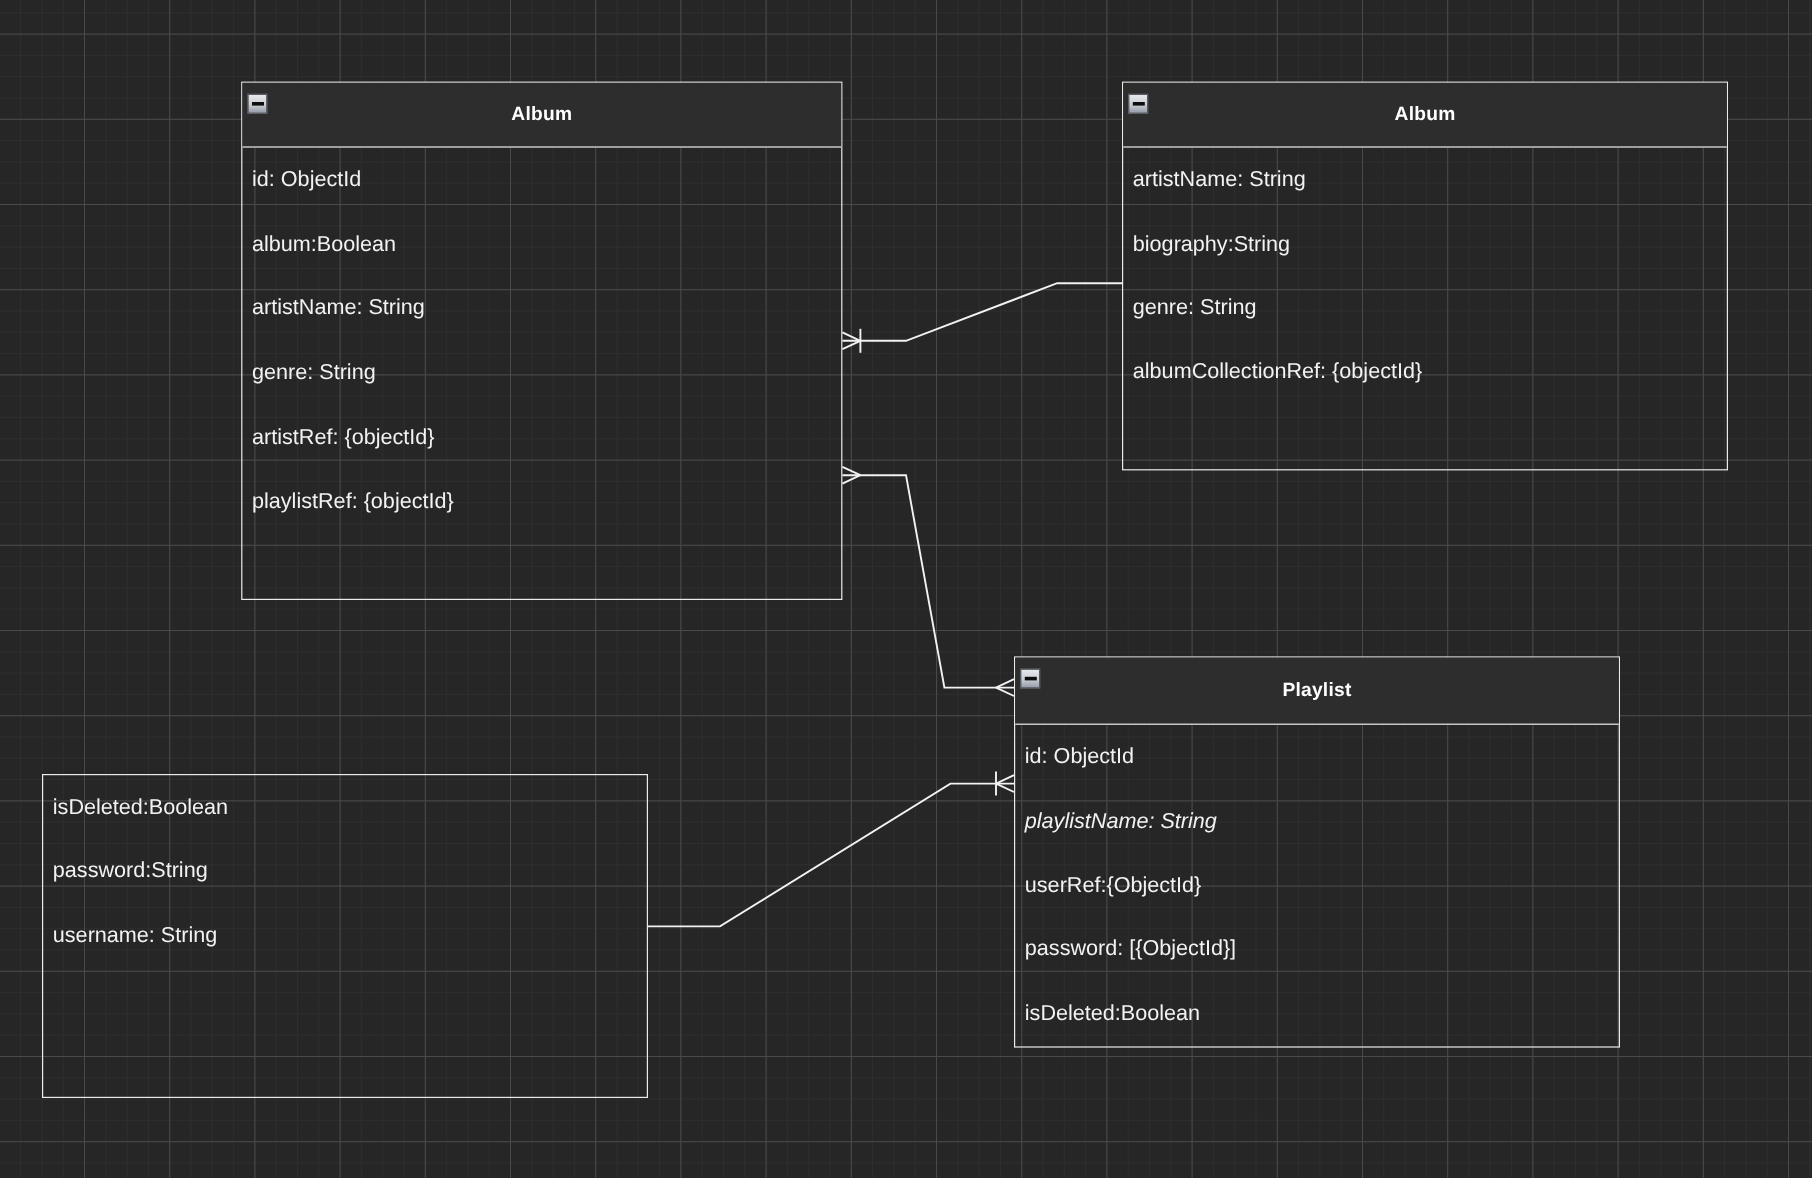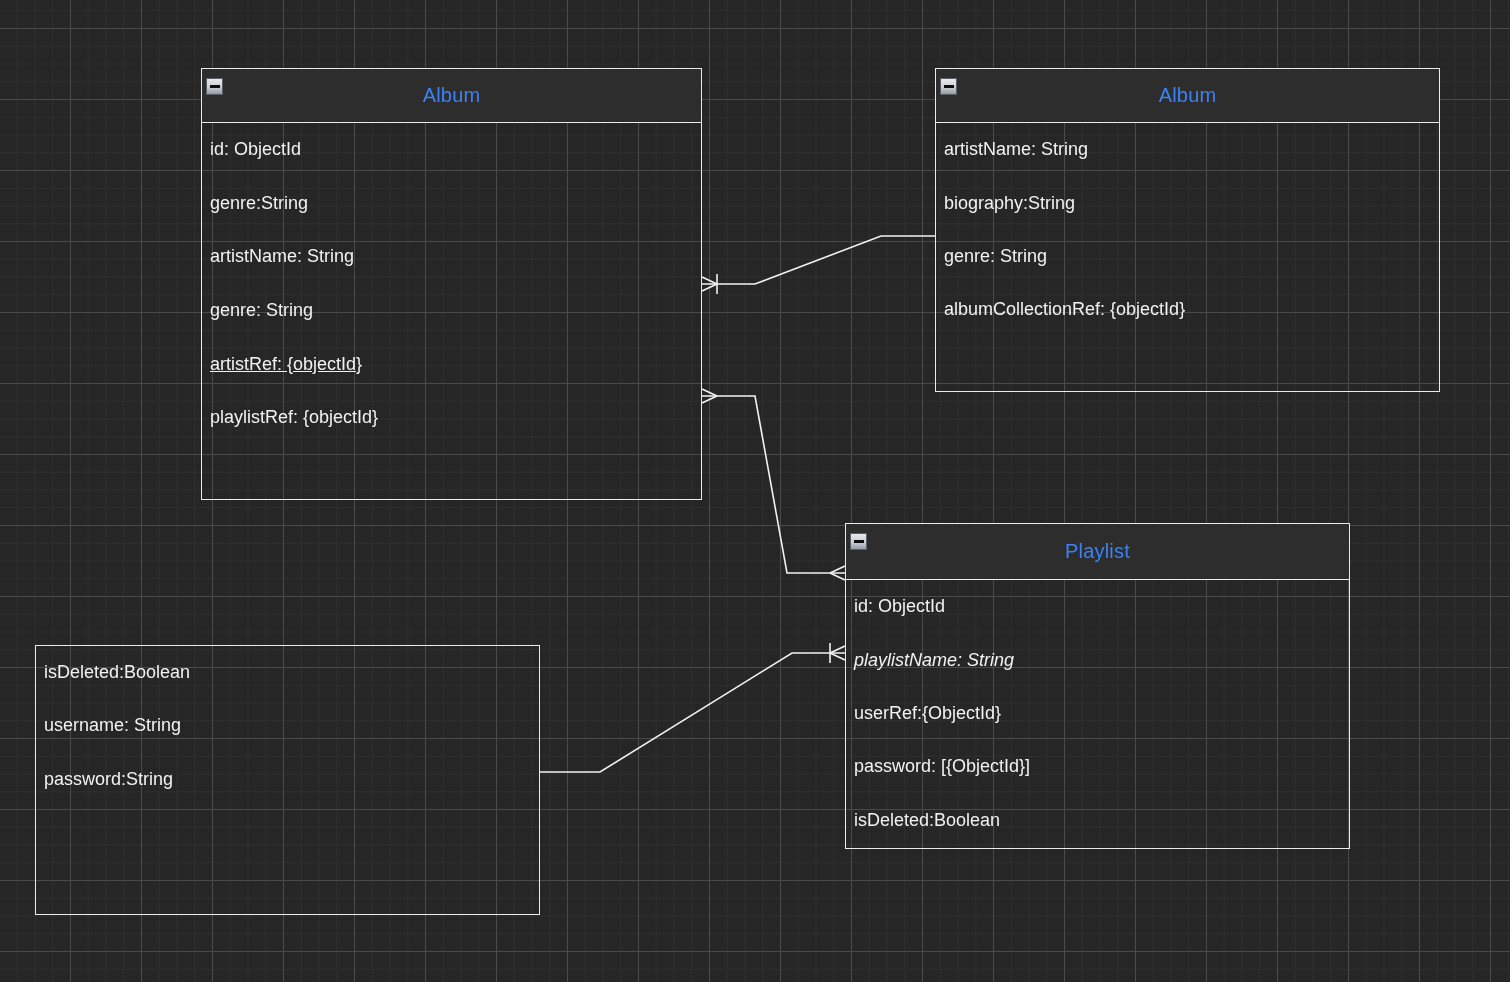--- a/index.html
+++ b/index.html
@@ -33,23 +33,23 @@
   .entity-header {
     position: relative;
     background: #2d2d2e;
     border-bottom: 1.5px solid #ebebeb;
     box-sizing: border-box;
     display: flex;
     align-items: center;
     justify-content: center;
   }
   .entity-title {
-    color: #3b82f6;
-    font-weight: normal;
-    font-size: 20px;
+    color: #ffffff;
+    font-weight: bold;
+    font-size: 16px;
     letter-spacing: .2px;
   }
   .collapse-button {
     position: absolute;
     left: 4px;
     top: 9px;
     width: 17px;
     height: 17px;
     box-sizing: border-box;
     border: 1px solid #5a5f66;
@@ -104,49 +104,49 @@
       </g>
     </svg>
 <div class="entity" style="left: 201px; top: 68px; width: 501px; height: 432px;">
       <div class="entity-header" style="height: 54px;">
         <div class="collapse-button">
           <div class="minus"></div>
         </div>
         <div class="entity-title">Album</div>
       </div>
       <div class="entity-row" style="height: 53.5714px;">id: ObjectId</div>
-      <div class="entity-row" style="height: 53.5714px;">genre:String</div>
+      <div class="entity-row" style="height: 53.5714px;">album:Boolean</div>
       <div class="entity-row" style="height: 53.5714px;">artistName: String</div>
       <div class="entity-row" style="height: 53.5714px;">genre: String</div>
-      <div class="entity-row" style="height: 53.5714px; text-decoration: underline;">artistRef: {objectId}</div>
+      <div class="entity-row" style="height: 53.5714px;">artistRef: {objectId}</div>
       <div class="entity-row" style="height: 53.5714px;">playlistRef: {objectId}</div>
     </div>
     <div class="entity" style="left: 935px; top: 68px; width: 505px; height: 324px;">
       <div class="entity-header" style="height: 54px;">
         <div class="collapse-button">
           <div class="minus"></div>
         </div>
         <div class="entity-title">Album</div>
       </div>
       <div class="entity-row" style="height: 53.4px;">artistName: String</div>
       <div class="entity-row" style="height: 53.4px;">biography:String</div>
       <div class="entity-row" style="height: 53.4px;">genre: String</div>
       <div class="entity-row" style="height: 53.4px;">albumCollectionRef: {objectId}</div>
     </div>
-    <div class="entity" style="left: 845px; top: 523px; width: 505px; height: 326px;">
+    <div class="entity" style="left: 845px; top: 547px; width: 505px; height: 326px;">
       <div class="entity-header" style="height: 56px;">
         <div class="collapse-button">
           <div class="minus"></div>
         </div>
         <div class="entity-title">Playlist</div>
       </div>
       <div class="entity-row" style="height: 53.4px;">id: ObjectId</div>
       <div class="entity-row" style="height: 53.4px; font-style: italic;">playlistName: String</div>
       <div class="entity-row" style="height: 53.4px;">userRef:{ObjectId}</div>
       <div class="entity-row" style="height: 53.4px;">password: [{ObjectId}]</div>
       <div class="entity-row" style="height: 53.4px;">isDeleted:Boolean</div>
     </div>
     <div class="entity" style="left: 35px; top: 645px; width: 505px; height: 270px;">
       <div class="entity-row" style="height: 53.25px;">isDeleted:Boolean</div>
+      <div class="entity-row" style="height: 53.25px;">password:String</div>
       <div class="entity-row" style="height: 53.25px;">username: String</div>
-      <div class="entity-row" style="height: 53.25px;">password:String</div>
     </div>
   </div>
 
 </body></html>

